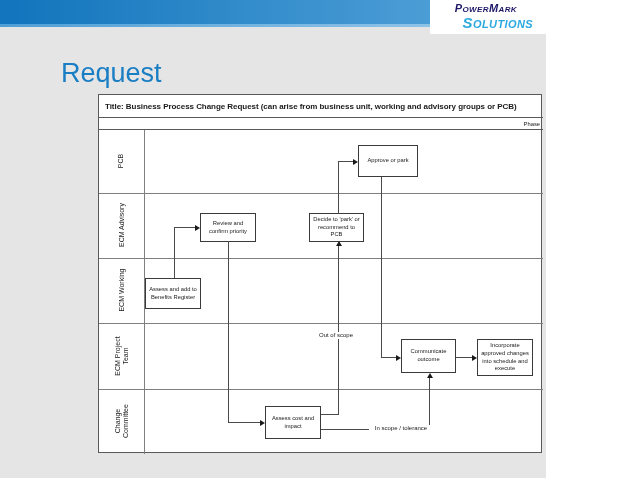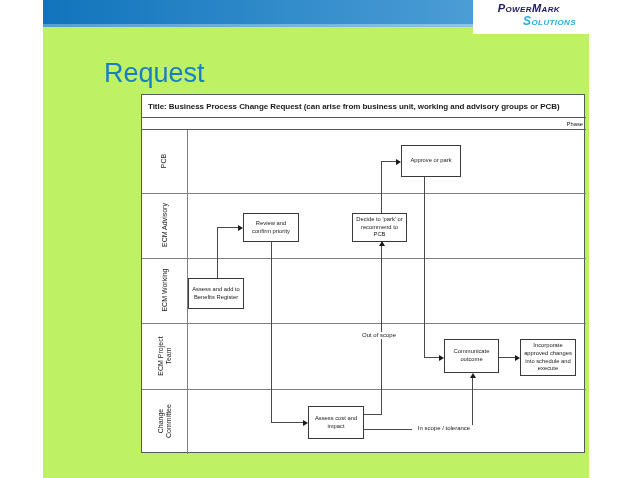--- a/index.html
+++ b/index.html
@@ -1,29 +1,29 @@
 <!DOCTYPE html>
 <html><head>
 <meta charset="utf-8">
 <style>
   html,body{margin:0;padding:0;background:#fff;}
   *{box-sizing:border-box;font-family:"Liberation Sans",sans-serif;}
-  .slide{position:relative;width:546px;height:478px;background:#bef264;overflow:hidden;margin-left:43px;}
+  .slide{position:relative;width:546px;height:478px;background:#e5e5e5;overflow:hidden;}
 
   
   .topbar{position:absolute;left:0;top:0;width:522px;height:24px;
     background:linear-gradient(to right,#1174bc,#58a6db);}
   .topbar-strip{position:absolute;left:0;top:24px;width:522px;height:3px;
     background:linear-gradient(to right,#4f9fd6,#9ccbec);}
   .logo{position:absolute;right:0;top:0;width:116px;height:34px;background:#ffffff;
     display:flex;flex-direction:column;align-items:flex-end;padding:3px 0 0 0;}
   .logo-main{font-style:italic;font-weight:bold;font-variant:small-caps;
     font-size:11px;color:#1c1666;letter-spacing:.4px;margin-right:29px;line-height:1;}
   .logo-sub{font-style:italic;font-weight:bold;font-variant:small-caps;
-    font-size:12px;color:#2aa9e0;letter-spacing:.4px;margin-right:13px;line-height:1.2;}
+    font-size:15px;color:#2aa9e0;letter-spacing:.4px;margin-right:13px;line-height:1.2;}
 
   .page-title{position:absolute;left:61px;top:59px;font-size:27px;color:#1a7ec4;line-height:1.1;}
 
   
   .diagram{position:absolute;left:98px;top:94px;width:444px;height:359px;
     border:1px solid #595959;background:#fff;font-size:6px;color:#1a1a1a;}
   .dg-title{position:absolute;left:0;top:0;width:444px;height:23px;border-bottom:1px solid #595959;
     display:flex;align-items:center;padding-left:6px;font-size:8px;font-weight:bold;letter-spacing:-.05px;text-align:center;}
   .dg-phase{position:absolute;left:0;top:23px;width:444px;height:12px;border-bottom:1px solid #595959;
     display:flex;align-items:center;justify-content:flex-end;padding-right:3px;font-size:5.8px;}

